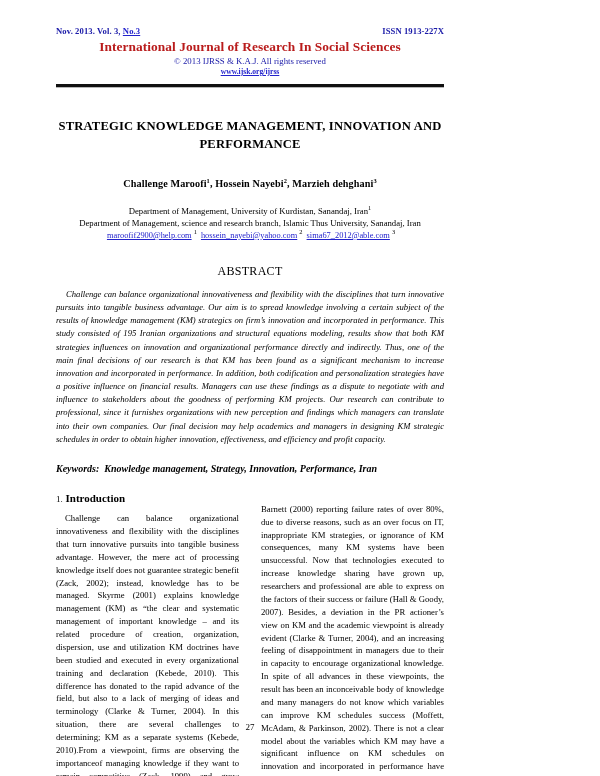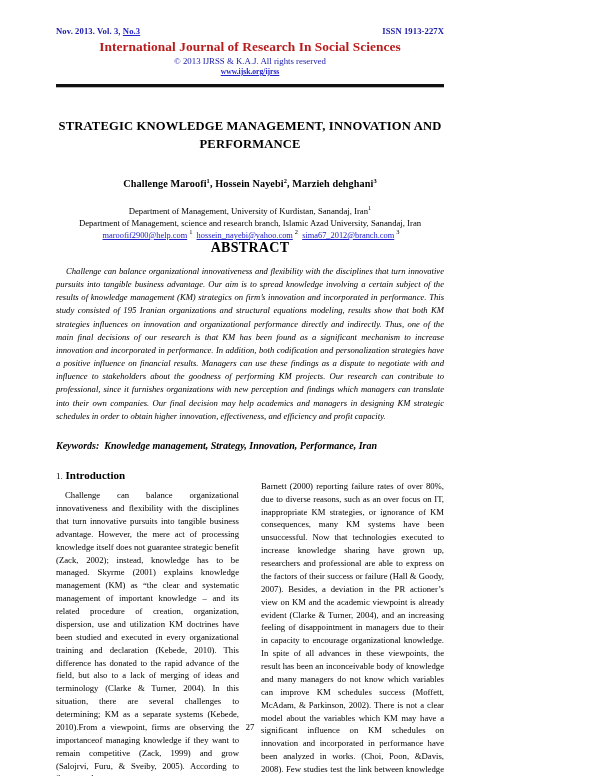--- a/index.html
+++ b/index.html
@@ -117,22 +117,23 @@
   }
   .emails .mail {
     color: #2222cc;
     text-decoration: underline;
     margin: 0 2px;
   }
 
   
   .abstract-head {
     text-align: center;
-    font-size: 14px;
-    font-weight: bold;
+    font-size: 12px;
+    font-weight: normal;
+    margin-top: 24px;
     letter-spacing: 0.3px;
   }
   .abstract-body {
     font-size: 8.65px;
     font-style: italic;
     text-align: justify;
     line-height: 1.52;
     margin-top: 9px;
     text-indent: 10px;
   }
@@ -199,22 +200,22 @@
   <div class="paper-title">STRATEGIC KNOWLEDGE MANAGEMENT, INNOVATION AND PERFORMANCE</div>
 
   <div class="authors">
     <span><span>Challenge Maroofi</span><sup>1</sup></span>,
     <span><span>Hossein Nayebi</span><sup>2</sup></span>,
     <span><span>Marzieh dehghani</span><sup>3</sup></span>
   </div>
 
   <div class="affils">
     <div class="affil"><span>Department of Management, University of Kurdistan, Sanandaj, Iran</span><sup>1</sup></div>
-    <div class="affil"><span>Department of Management, science and research branch, Islamic Azad University, Sanandaj, Iran</span></div>
-    <div class="emails"><span class="mail">maroofif2900@help.com</span><sup>1</sup> <span class="mail">hossein_nayebi@yahoo.com</span><sup>2</sup> <span class="mail">sima67_2012@branch.com</span><sup>3</sup></div>
+    <div class="affil"><span>Department of Management, science and research branch, Islamic Thus University, Sanandaj, Iran</span></div>
+    <div class="emails"><span class="mail">maroofif2900@help.com</span><sup>1</sup> <span class="mail">hossein_nayebi@yahoo.com</span><sup>2</sup> <span class="mail">sima67_2012@able.com</span><sup>3</sup></div>
   </div>
 
   <div class="abstract-head">ABSTRACT</div>
   <div class="abstract-body">Challenge can balance organizational innovativeness and flexibility with the disciplines that turn innovative pursuits into tangible business advantage. Our aim is to spread knowledge involving a certain subject of the results of knowledge management (KM) strategics on firm’s innovation and incorporated in performance. This study consisted of 195 Iranian organizations and structural equations modeling, results show that both KM strategies influences on innovation and organizational performance directly and indirectly. Thus, one of the main final decisions of our research is that KM has been found as a significant mechanism to increase innovation and incorporated in performance. In addition, both codification and personalization strategies have a positive influence on financial results. Managers can use these findings as a dispute to negotiate with and influence to stakeholders about the goodness of performing KM projects. Our research can contribute to professional, since it furnishes organizations with new perception and findings which managers can translate into their own companies. Our final decision may help academics and managers in designing KM strategic schedules in order to obtain higher innovation, effectiveness, and efficiency and profit capacity.</div>
   <div class="keywords"><span>Keywords:</span>&nbsp; <span>Knowledge management, Strategy, Innovation, Performance, Iran</span></div>
 
   <div class="columns">
     <div class="col col-left">
       <div class="section-head"><span class="num">1.</span> <span>Introduction</span></div>
       <p class="first">Challenge can balance organizational innovativeness and flexibility with the disciplines that turn innovative pursuits into tangible business advantage. However, the mere act of processing knowledge itself does not guarantee strategic benefit (Zack, 2002); instead, knowledge has to be managed. Skyrme (2001) explains knowledge management (KM) as “the clear and systematic management of important knowledge – and its related procedure of creation, organization, dispersion, use and utilization   KM doctrines have been studied and executed in every organizational training and declaration (Kebede, 2010). This difference has donated to the rapid advance of the field, but also to a lack of merging of ideas and terminology (Clarke &amp; Turner, 2004). In this situation, there are several challenges to determining; KM as a separate systems (Kebede, 2010).From a viewpoint, firms are observing the importanceof managing knowledge if they want to remain competitive (Zack, 1999) and grow (Salojrvi, Furu, &amp; Sveiby, 2005). According to Storey and</p>

